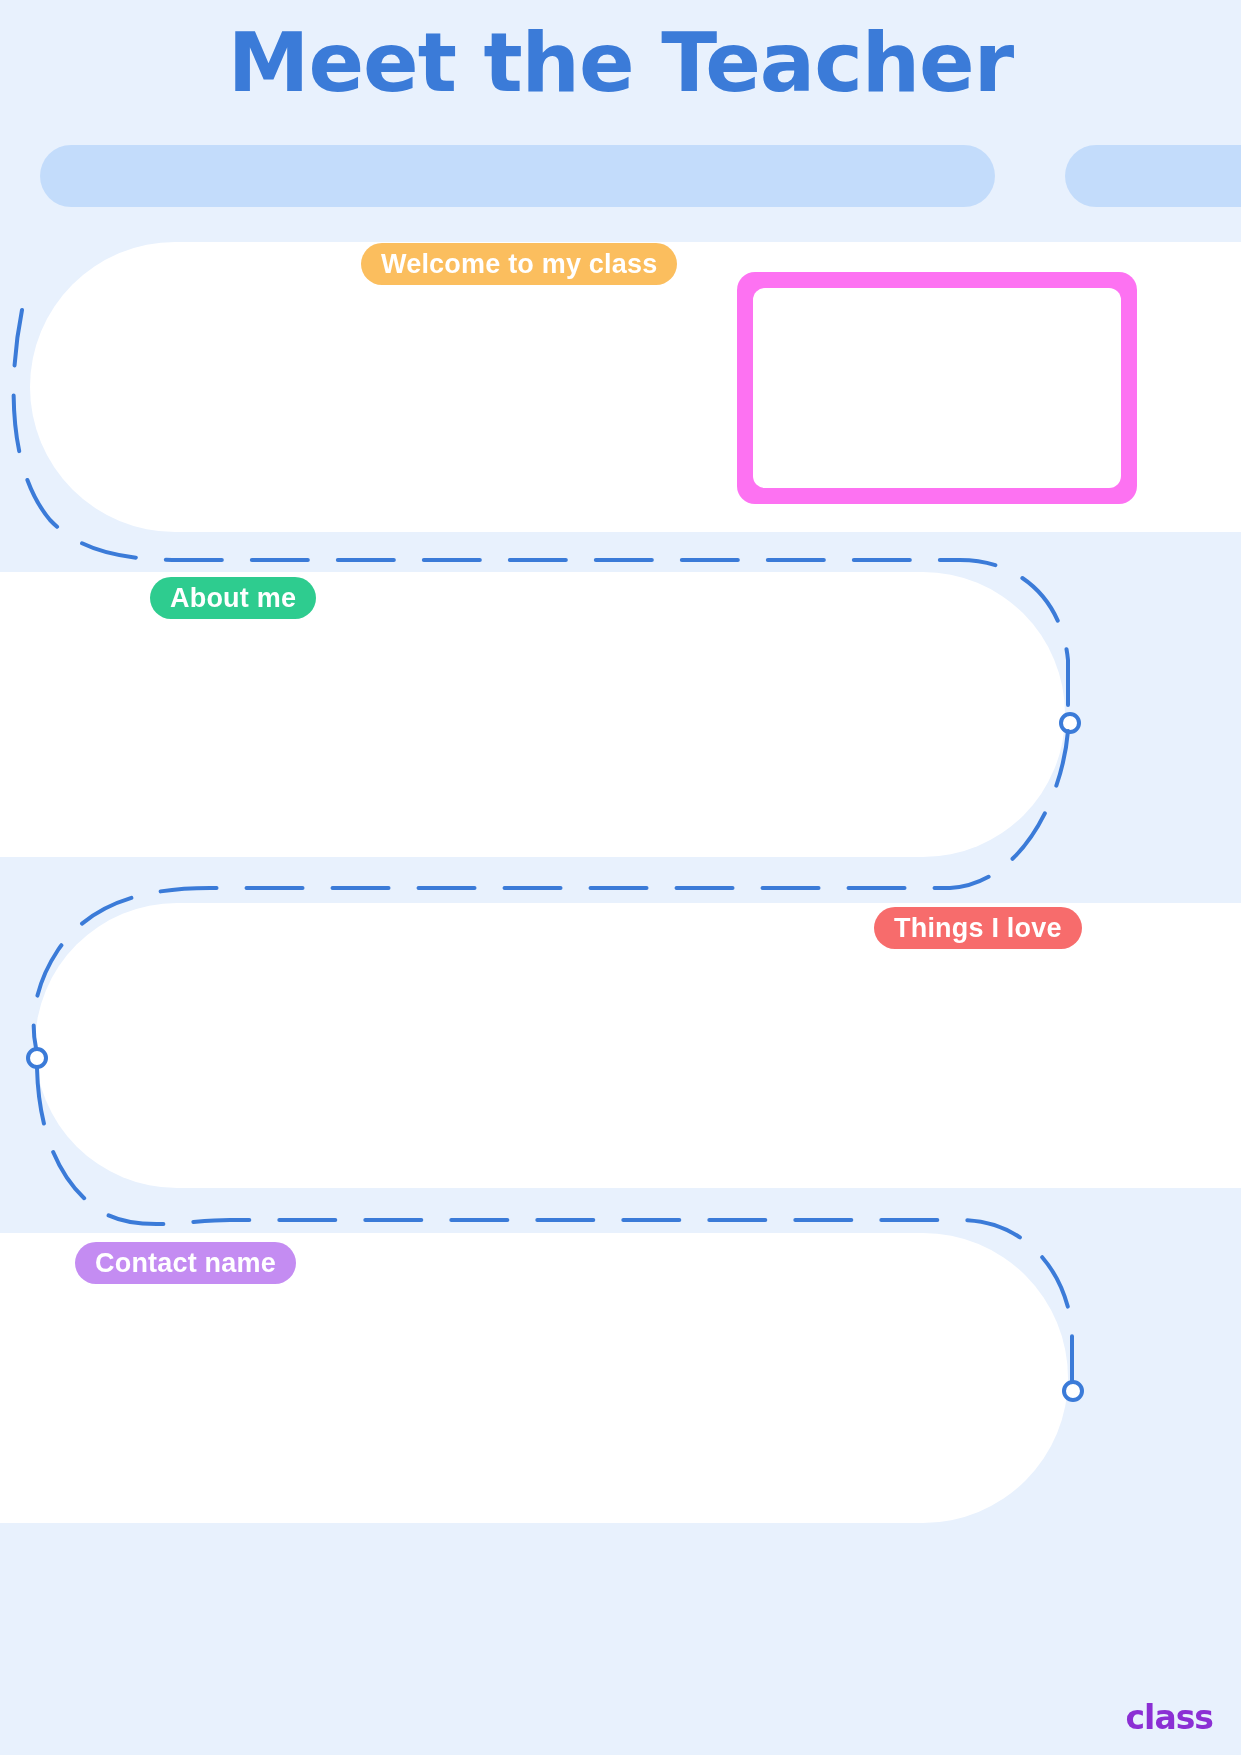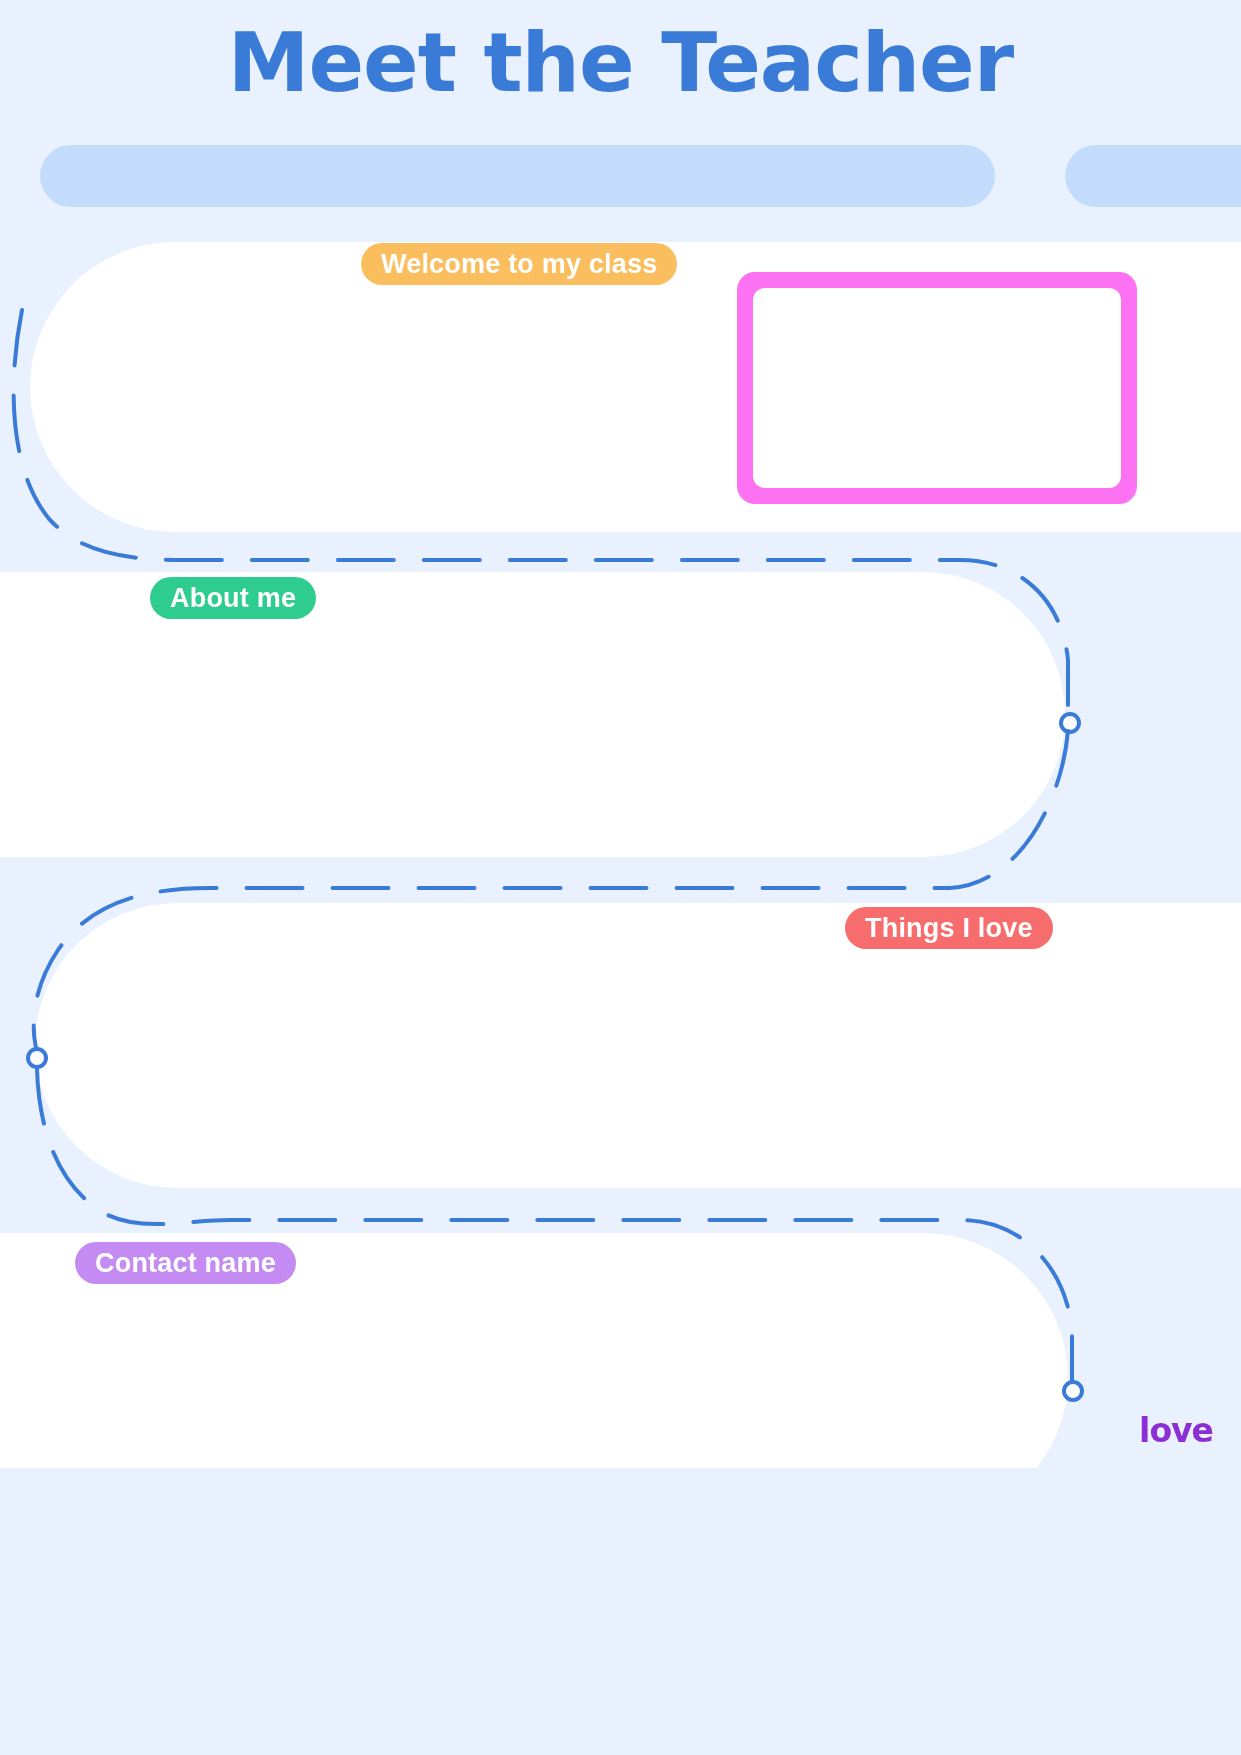--- a/index.html
+++ b/index.html
@@ -10,21 +10,21 @@
   body {
     width: 1241px;
     height: 1755px;
     background: #e8f1fd;
     font-family: "Liberation Sans", sans-serif;
     overflow: hidden;
   }
   #page {
     position: relative;
     width: 1241px;
-    height: 1468px;
+    height: 1755px;
     background: #e8f1fd;
     overflow: hidden;
   }
 
   
   .title {
     position: absolute;
     left: 0;
     top: 18px;
     width: 1241px;
@@ -151,21 +151,21 @@
     left: 361px;
     top: 243px;
     background: #fbbe5e;
   }
   .badge-about {
     left: 150px;
     top: 577px;
     background: #2ecc8f;
   }
   .badge-love {
-    left: 845px;
+    left: 874px;
     top: 907px;
     background: #f76c6c;
   }
   .badge-contact {
     left: 75px;
     top: 1242px;
     background: #c48cf2;
   }
 
   
@@ -245,15 +245,15 @@
   <div class="badge badge-about">About me</div>
   <div class="badge badge-love">Things I love</div>
   <div class="badge badge-contact">Contact name</div>
 
   <div class="write-area" style="left:60px;  top:300px;  width:650px; height:200px;"></div>
   <div class="write-area" style="left:40px;  top:630px;  width:980px; height:200px;"></div>
   <div class="write-area" style="left:70px;  top:960px;  width:970px; height:200px;"></div>
   <div class="write-area" style="left:40px;  top:1295px; width:980px; height:200px;"></div>
   <div class="write-area" style="left:290px; top:152px;  width:690px; height:48px;"></div>
 
-  <div class="kami-logo">love</div>
+  <div class="kami-logo">class</div>
 
 </div>
 
 </body></html>

